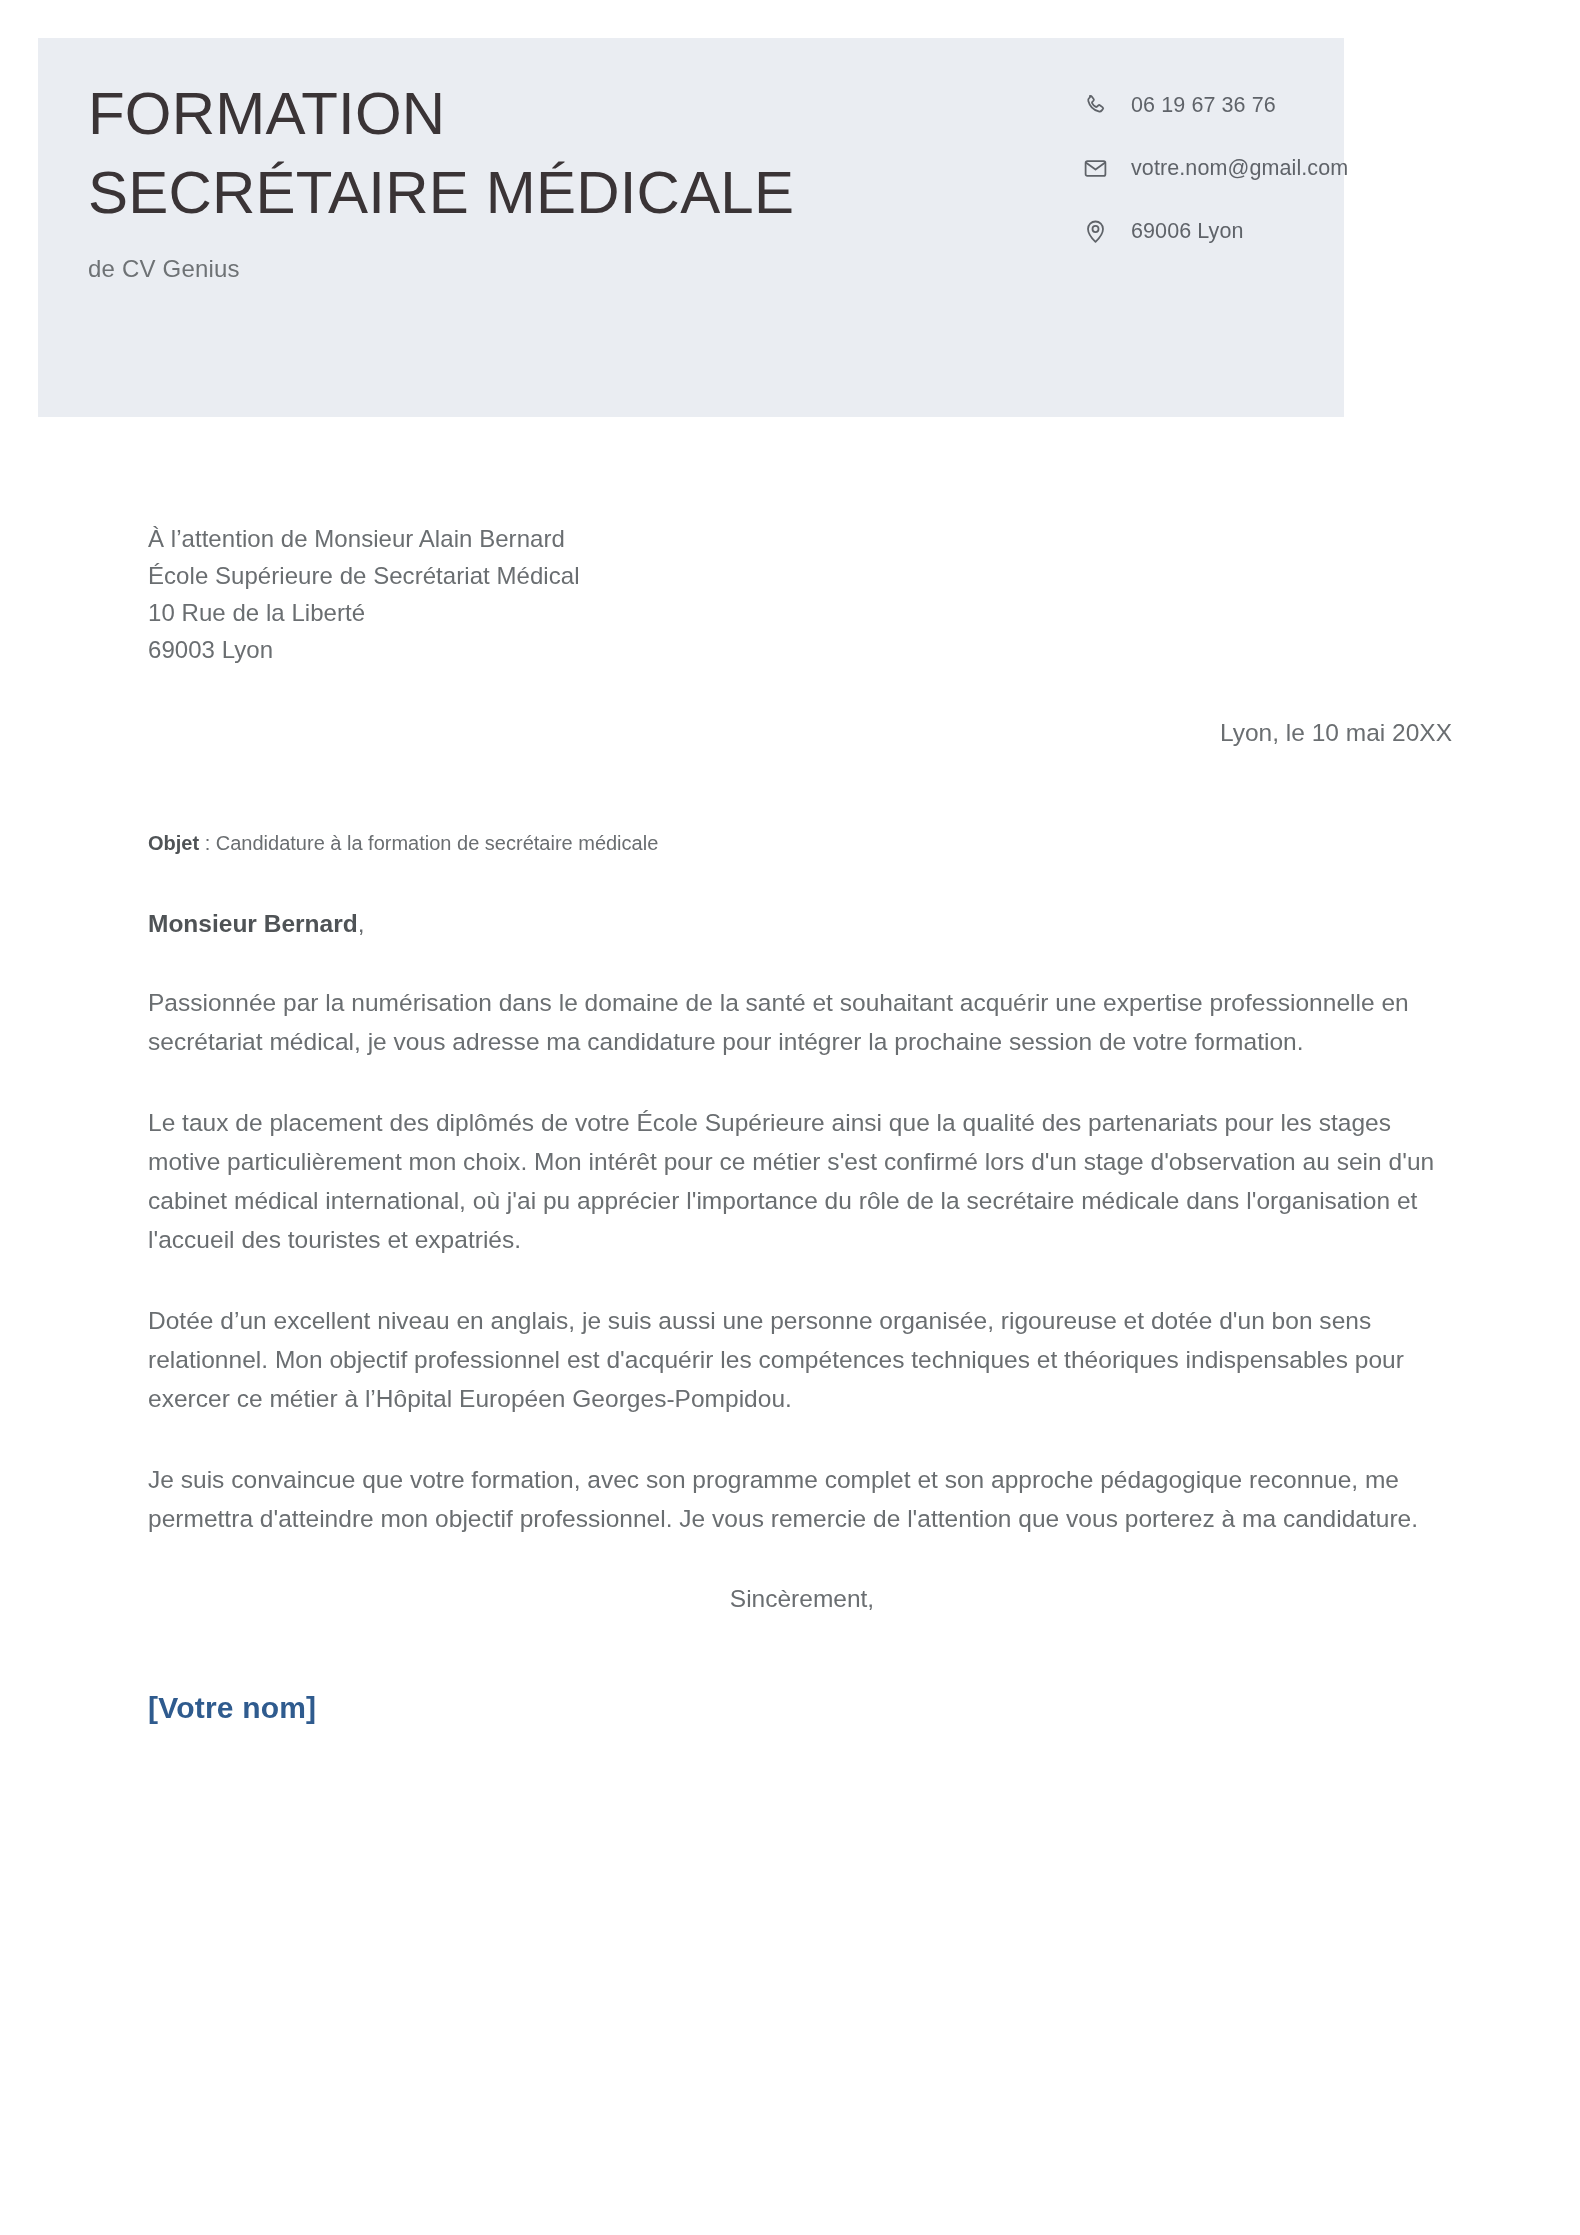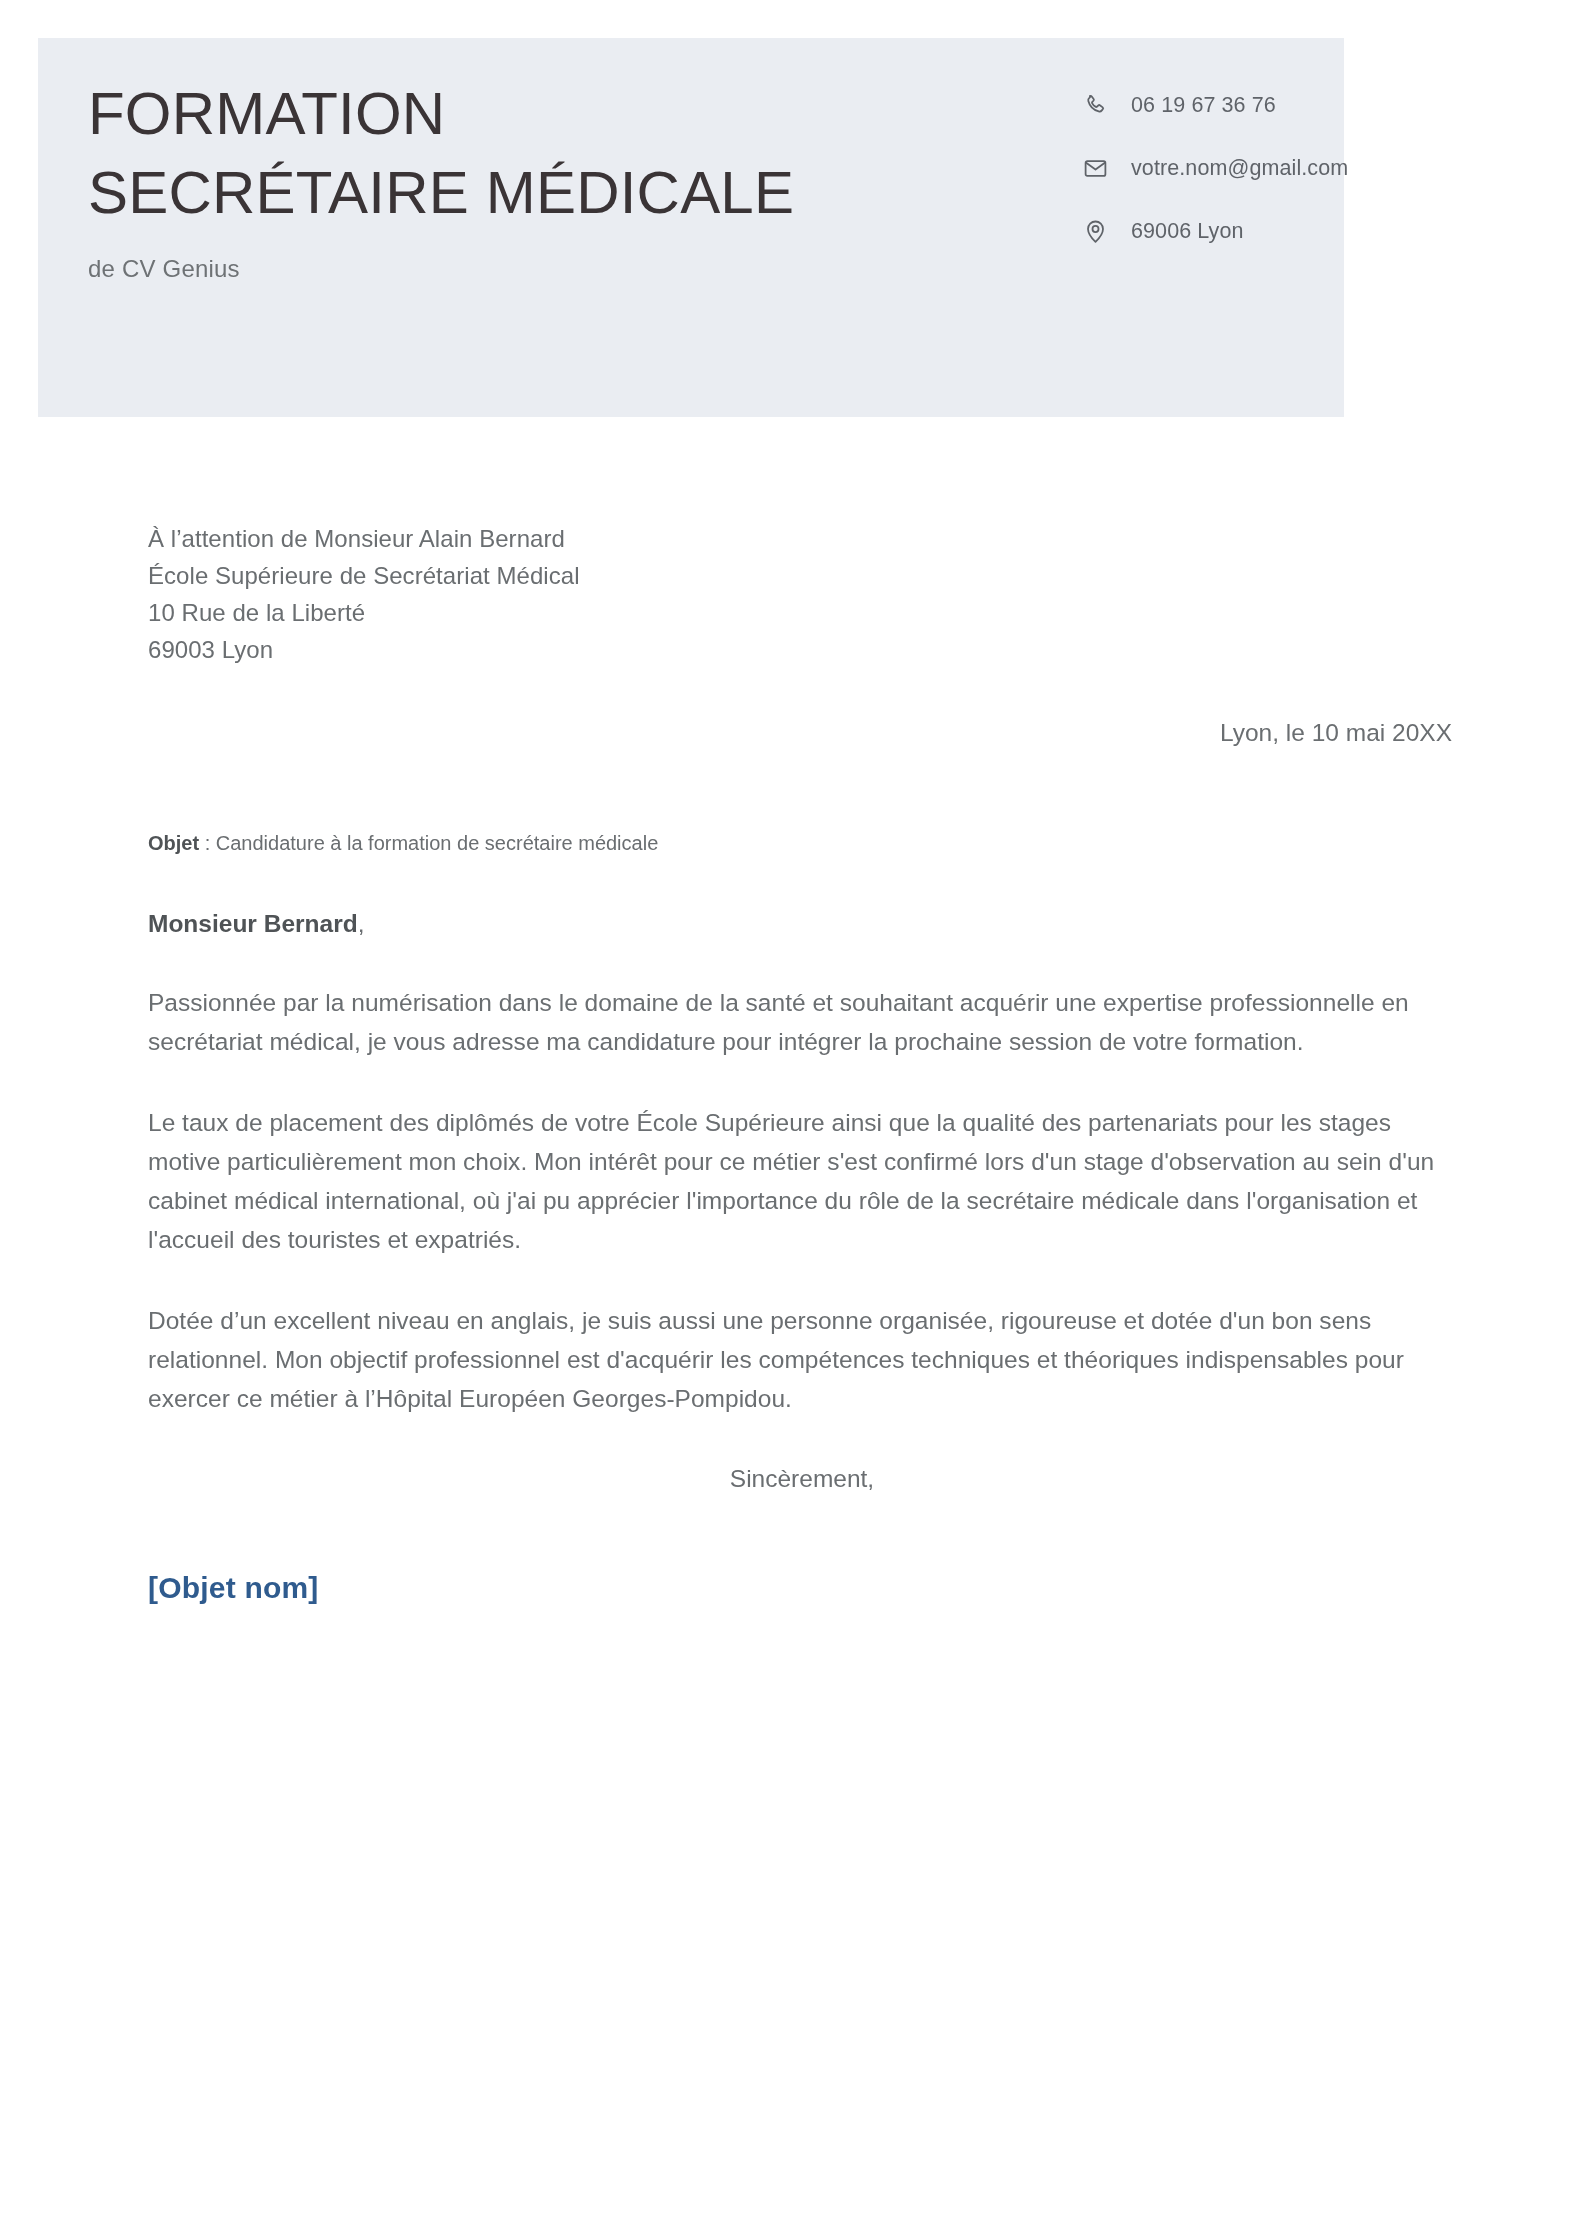--- a/index.html
+++ b/index.html
@@ -238,20 +238,21 @@
 
     <div class="date-line">Lyon, le 10 mai 20XX</div>
 
     <div class="subject-line"><span class="lbl">Objet</span><span> : Candidature à la formation de secrétaire médicale</span></div>
 
     <div class="salutation"><span class="nm">Monsieur Bernard</span><span>,</span></div>
 
     <p class="para">Passionnée par la numérisation dans le domaine de la santé et souhaitant acquérir une expertise professionnelle en secrétariat médical, je vous adresse ma candidature pour intégrer la prochaine session de votre formation.</p>
     <p class="para">Le taux de placement des diplômés de votre École Supérieure ainsi que la qualité des partenariats pour les stages motive particulièrement mon choix. Mon intérêt pour ce métier s'est confirmé lors d'un stage d'observation au sein d'un cabinet médical international, où j'ai pu apprécier l'importance du rôle de la secrétaire médicale dans l'organisation et l'accueil des touristes et expatriés.</p>
     <p class="para">Dotée d’un excellent niveau en anglais, je suis aussi une personne organisée, rigoureuse et dotée d'un bon sens relationnel. Mon objectif professionnel est d'acquérir les compétences techniques et théoriques indispensables pour exercer ce métier à l’Hôpital Européen Georges-Pompidou.</p>
+    <p class="para">Je suis convaincue que votre formation, avec son programme complet et son approche pédagogique reconnue, me permettra d'atteindre mon objectif professionnel. Je vous remercie de l'attention que vous porterez à ma candidature.</p>
 
     <div class="closing">Sincèrement,</div>
 
-    <div class="signature">[Objet nom]</div>
+    <div class="signature">[Votre nom]</div>
 
   </div>
 
 </div>
 
 </body></html>

